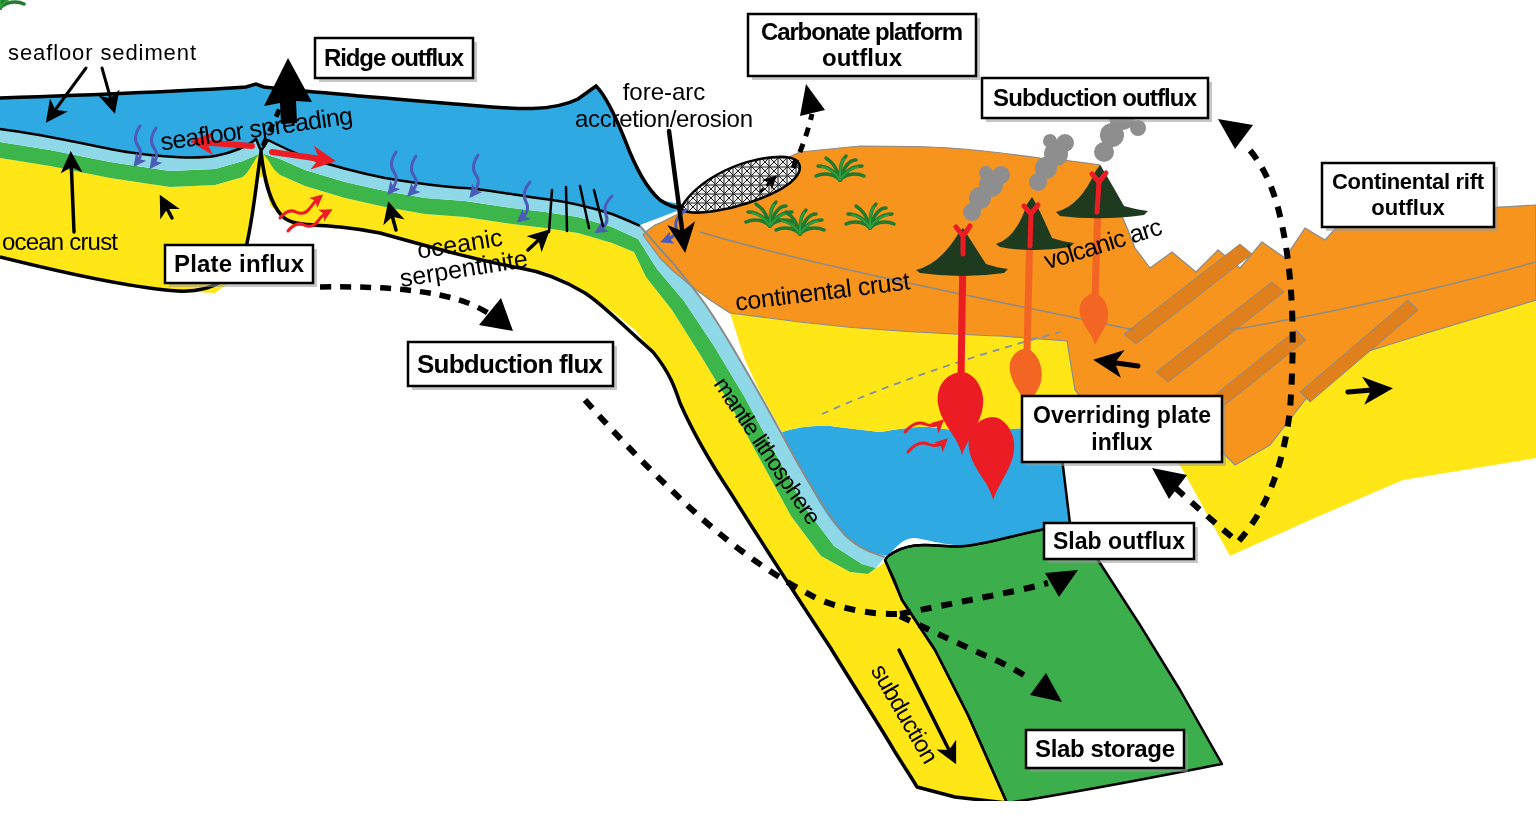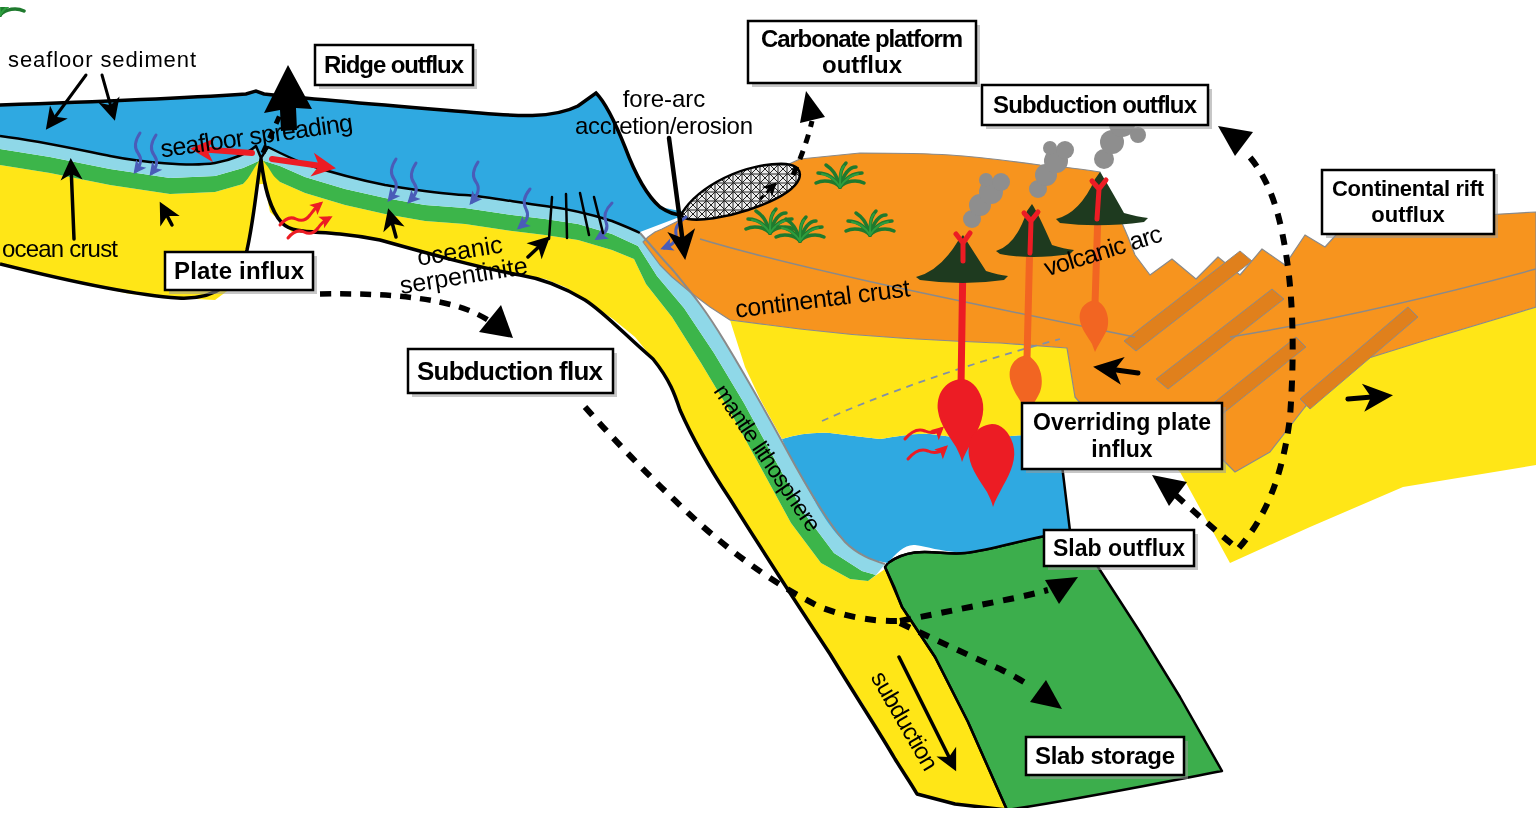--- a/index.html
+++ b/index.html
@@ -1,16 +1,16 @@
 <!DOCTYPE html>
 <html><head>
 <meta charset="utf-8">
 <style>
   html,body{margin:0;padding:0;background:#fff;}
-  .stage{position:relative;width:1536px;height:801px;background:#fff;overflow:hidden;margin-top:7px;}
+  .stage{position:relative;width:1536px;height:801px;background:#fff;overflow:hidden;}
   svg{position:absolute;left:0;top:0;}
   text{font-family:"Liberation Sans","DejaVu Sans",sans-serif;fill:#000;}
   .boxlbl{font-weight:bold;}
   .plain{font-weight:normal;}
 </style>
 </head>
 <body>
 
 <div class="stage">
 <svg width="1536" height="827" viewBox="0 0 1536 827">

